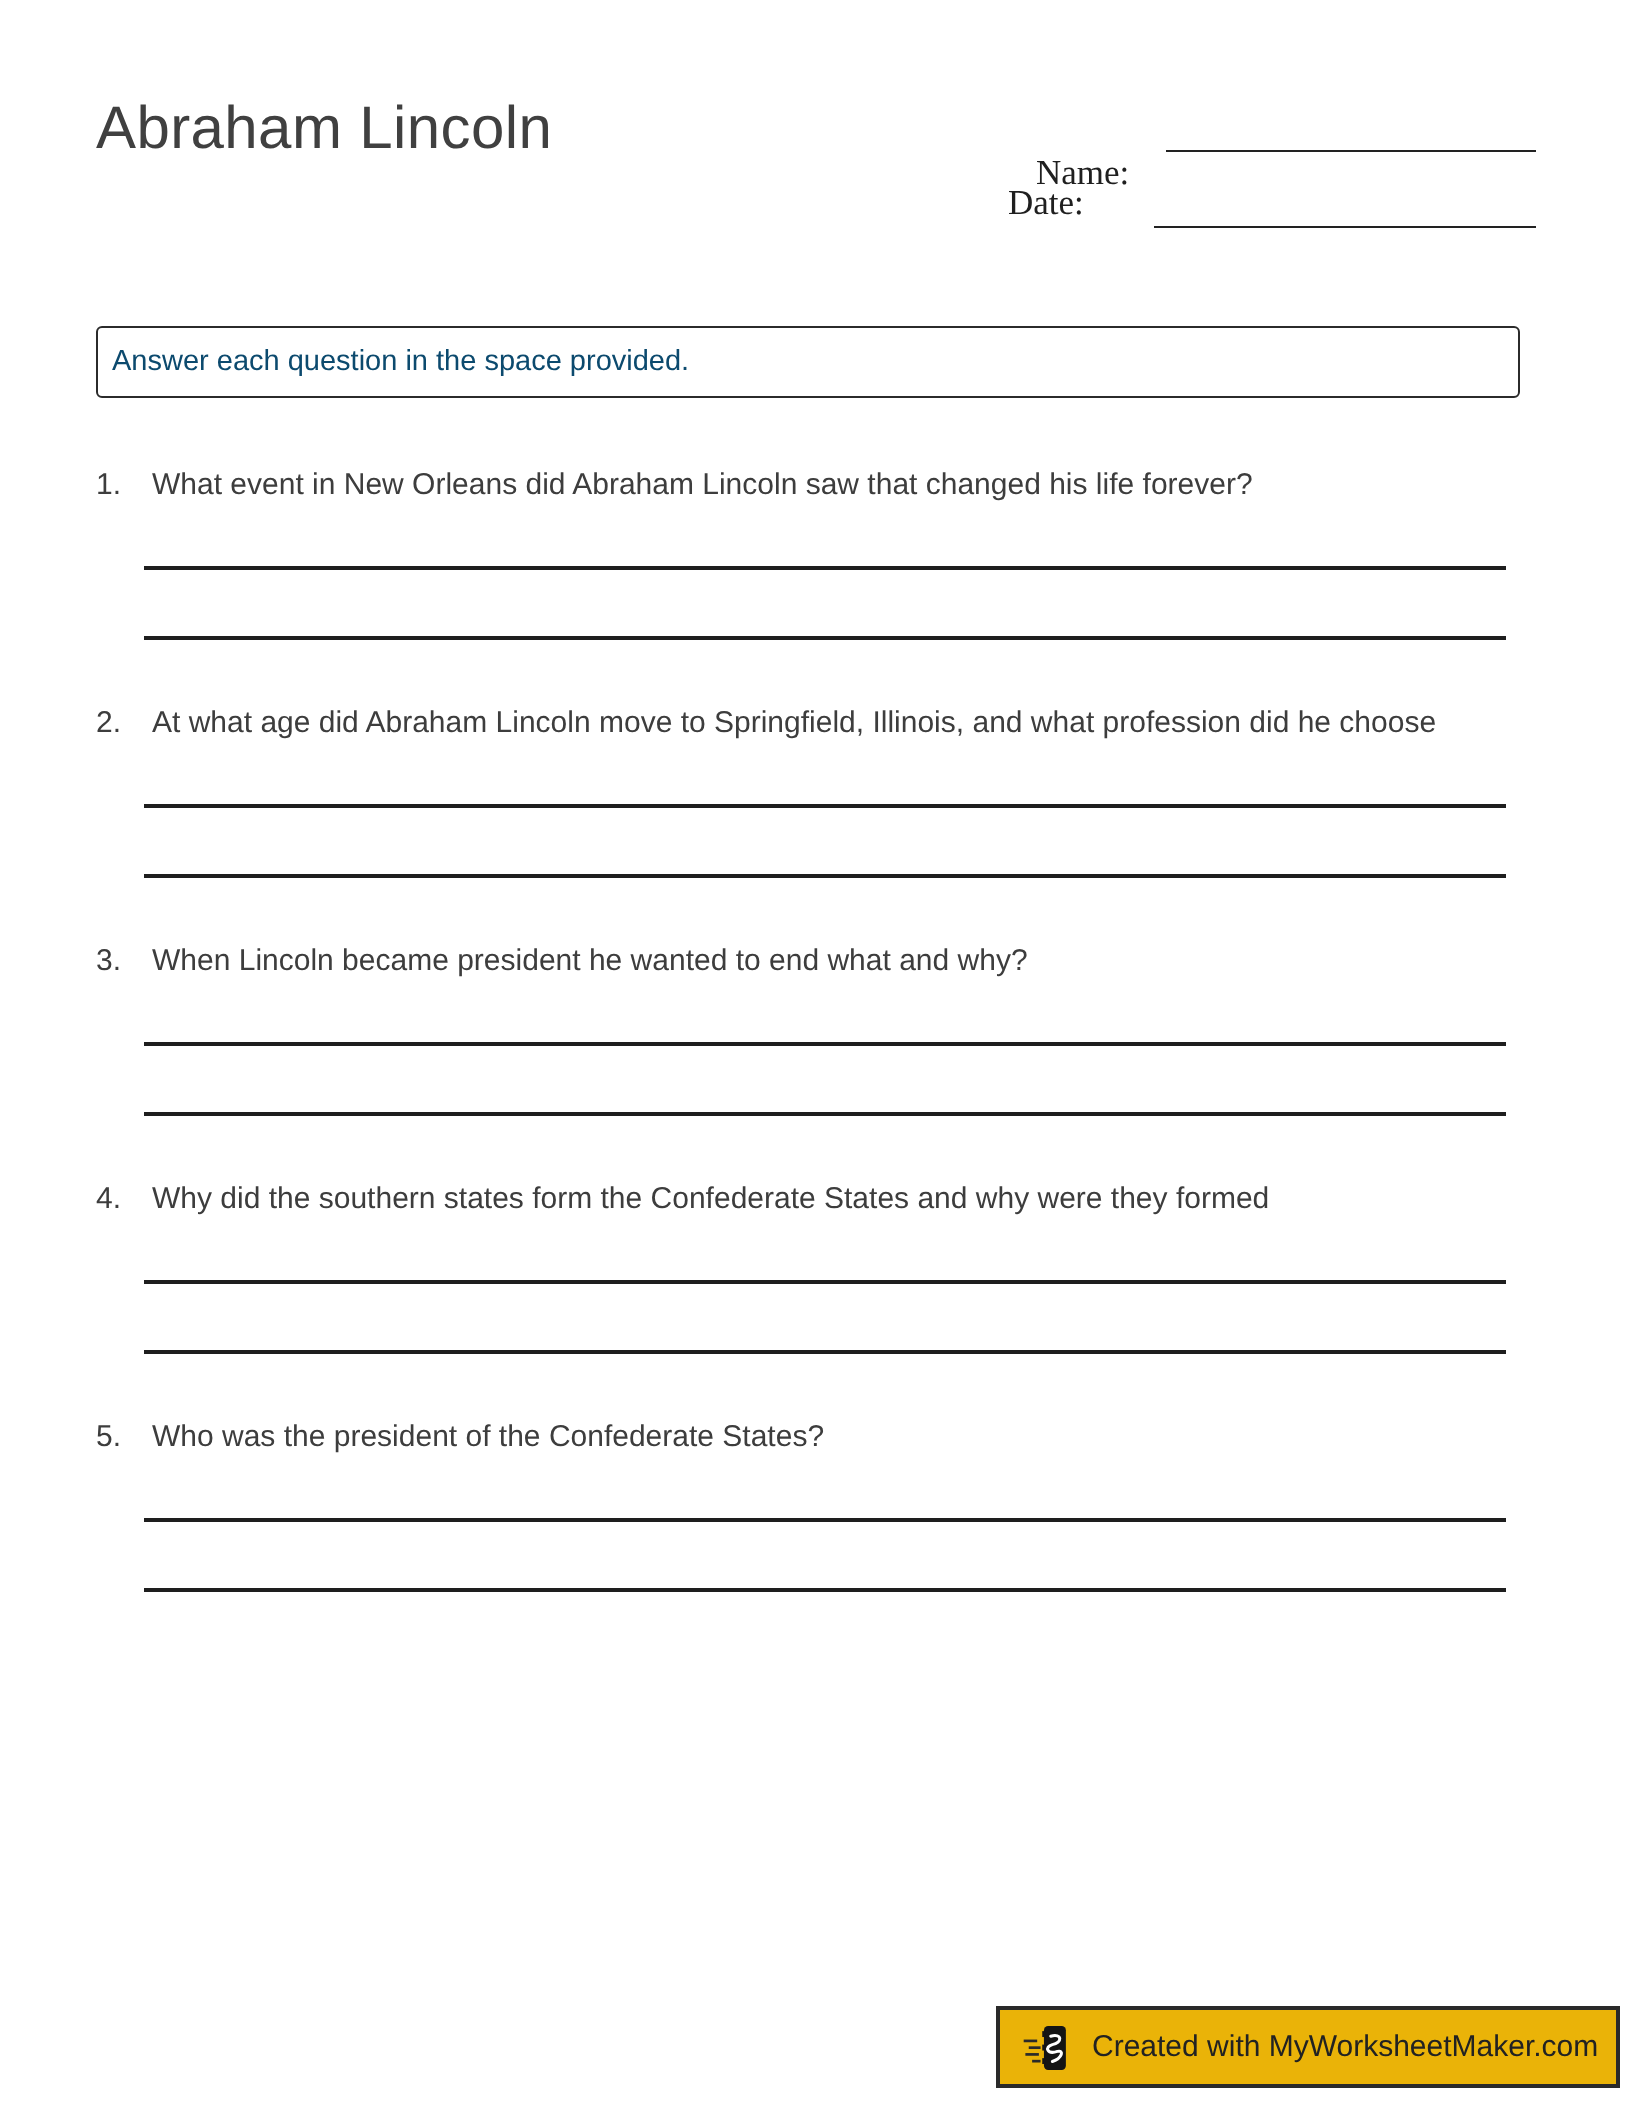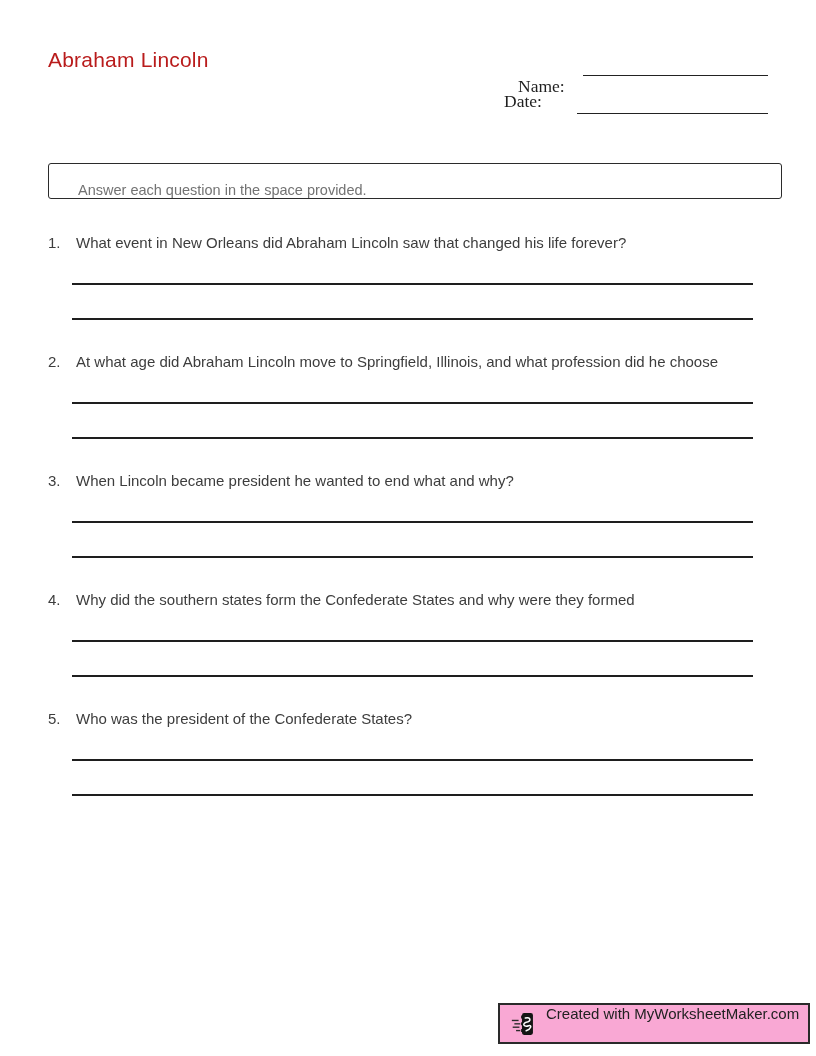--- a/index.html
+++ b/index.html
@@ -15,23 +15,23 @@
     overflow: hidden;
     font-family: "Liberation Sans", sans-serif;
     color: #3a3a3a;
   }
 
   
   .title {
     position: absolute;
     left: 48px;
     top: 48px;
-    font-size: 21px;
+    font-size: 30px;
     font-weight: 400;
-    color: #b91c1c;
+    color: #404040;
     letter-spacing: 0.2px;
   }
   .field-label {
     position: absolute;
     font-family: "Liberation Serif", serif;
     font-size: 17.5px;
     color: #1f1f1f;
   }
   .name-label { left: 518px; top: 52px; margin-top: 24px; }
   .date-label { left: 504px; top: 91px; }
@@ -46,24 +46,24 @@
   
   .instruction-box {
     position: absolute;
     left: 48px;
     top: 163px;
     width: 703px;
     height: 34px;
     border: 1.5px solid #2b2b2b;
     border-radius: 3px;
     display: flex;
-    align-items: flex-end;
-    padding-left: 29px;
+    align-items: center;
+    padding-left: 7px;
     font-size: 14.5px;
-    color: #737373;
+    color: #0c4a6e;
   }
 
   
   .question {
     position: absolute;
     left: 48px;
     width: 720px;
   }
   .q-row {
     display: flex;
@@ -91,23 +91,24 @@
 
   
   .footer-box {
     position: absolute;
     left: 498px;
     top: 1003px;
     width: 286px;
     height: 37px;
     border: 2px solid #2a2a2a;
     display: flex;
+    align-items: center;
     gap: 8px;
     padding: 0 11px;
-    background: #f9a8d4;
+    background: #eab308;
   }
   .footer-text {
     font-size: 15px;
     color: #222222;
     white-space: nowrap;
   }
   .logo-icon {
     flex: 0 0 auto;
     display: flex;
     align-items: center;

